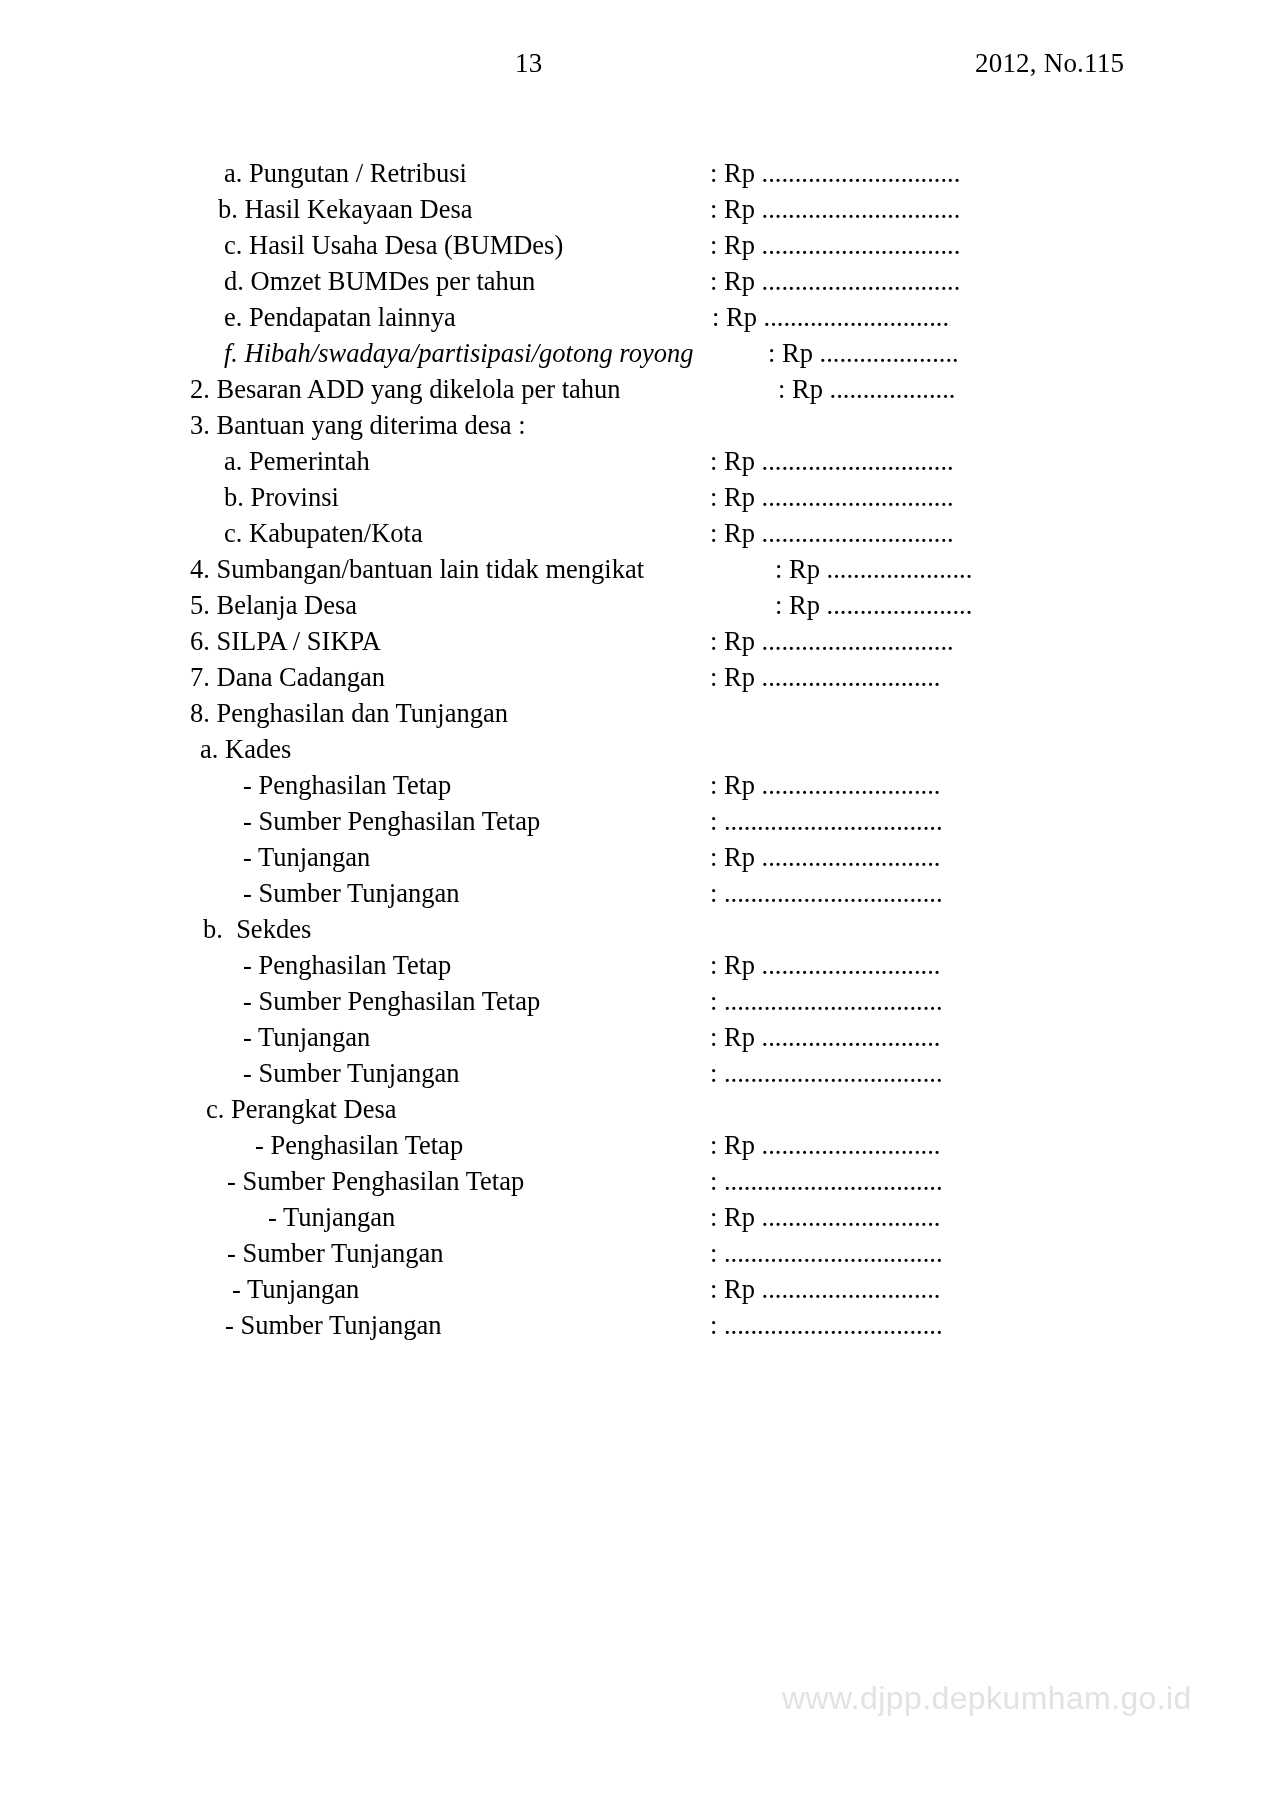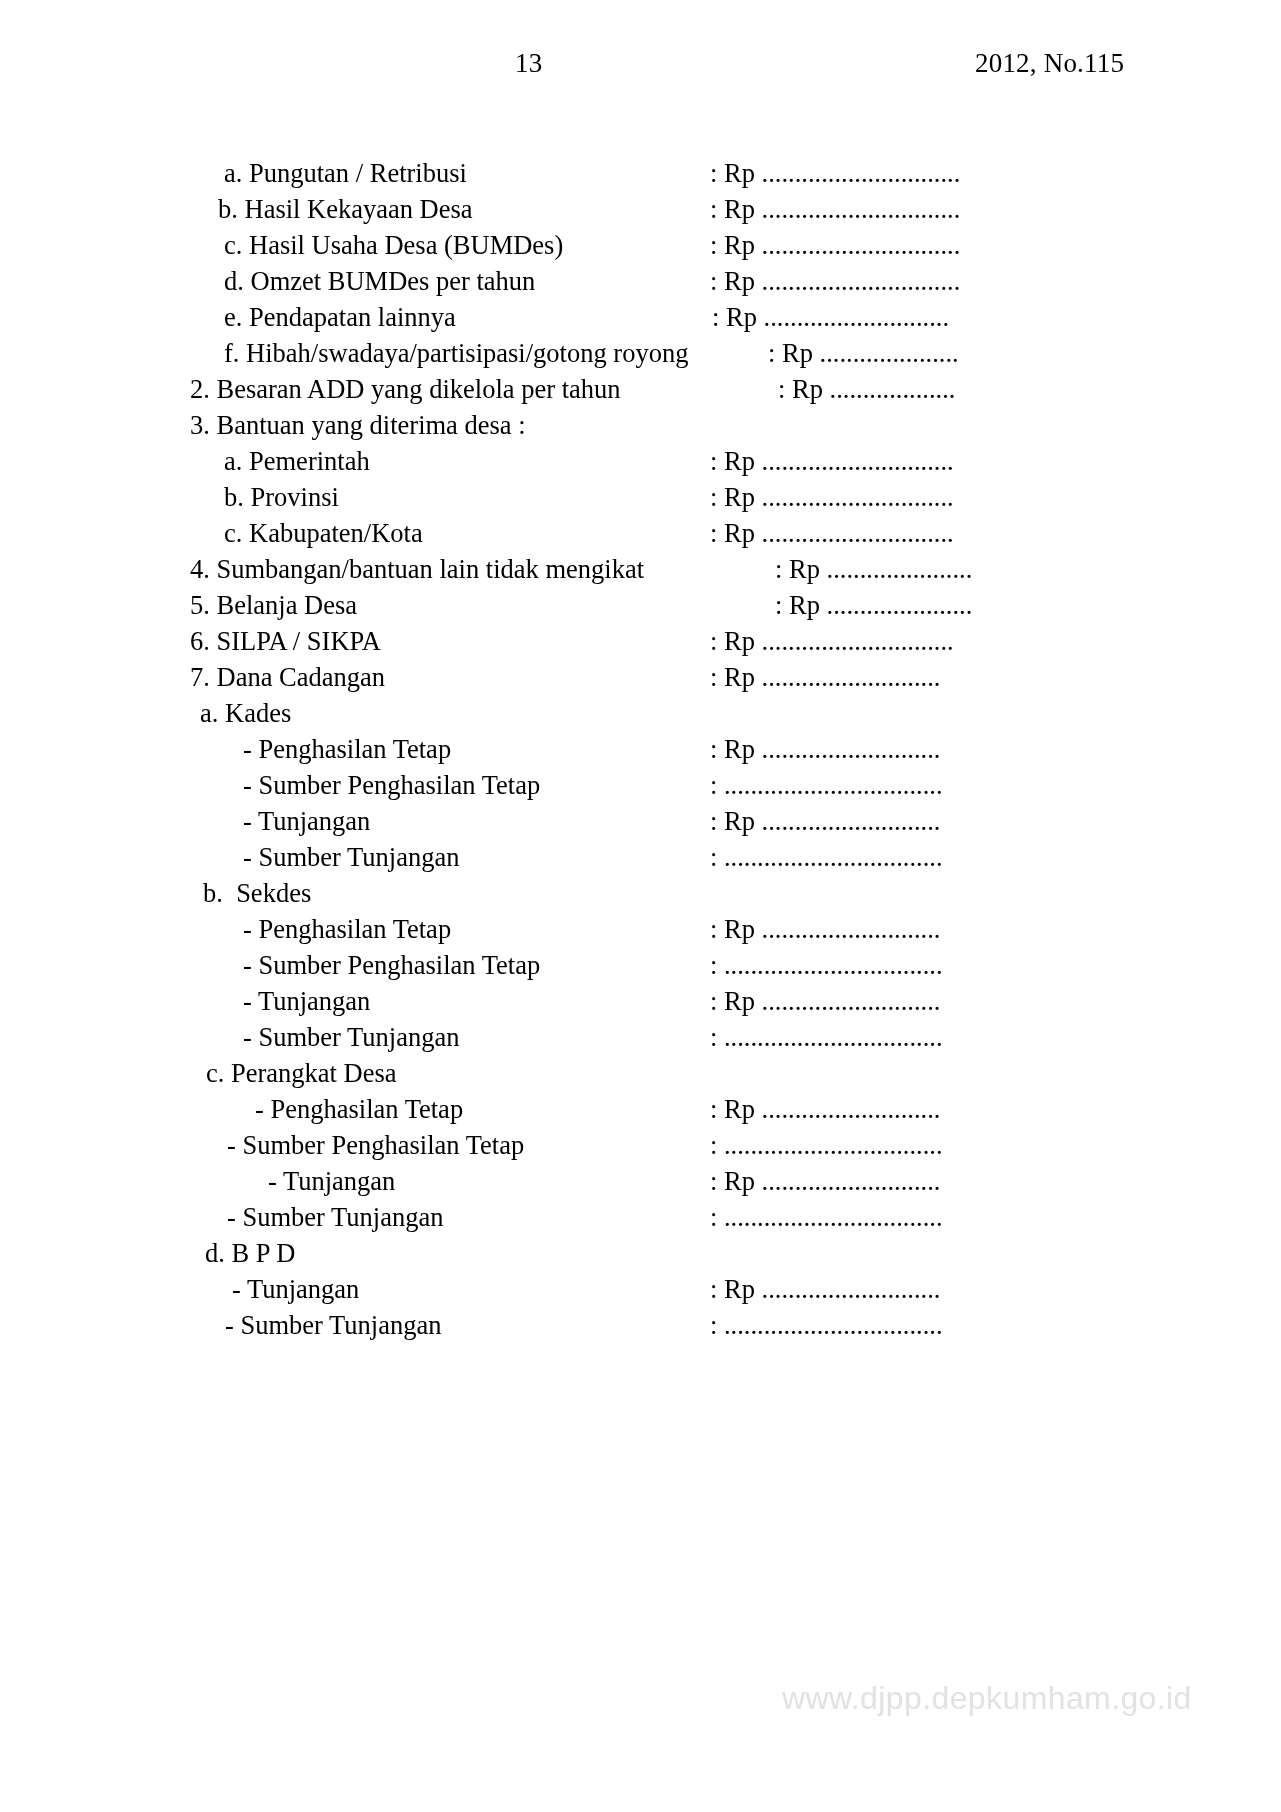--- a/index.html
+++ b/index.html
@@ -102,21 +102,21 @@
     </div>
     <div class="row">
       <span class="label" style="left: 224px;">d. Omzet BUMDes per tahun</span>
       <span class="value" style="left: 710px;">: Rp ..............................</span>
     </div>
     <div class="row">
       <span class="label" style="left: 224px;">e. Pendapatan lainnya</span>
       <span class="value" style="left: 712px;">: Rp ............................</span>
     </div>
     <div class="row">
-      <span class="label" style="left: 224px;">f. Hibah/swadaya/partisipasi/gotong royong</span>
+      <span class="label" style="left: 224px; font-style: italic;">f. Hibah/swadaya/partisipasi/gotong royong</span>
       <span class="value" style="left: 768px;">: Rp .....................</span>
     </div>
     <div class="row">
       <span class="label" style="left: 190px;">2. Besaran ADD yang dikelola per tahun</span>
       <span class="value" style="left: 778px;">: Rp ...................</span>
     </div>
     <div class="row">
       <span class="label" style="left: 190px;">3. Bantuan yang diterima desa :</span>
     </div>
     <div class="row">
@@ -141,20 +141,23 @@
     </div>
     <div class="row">
       <span class="label" style="left: 190px; text-align: right;">6. SILPA / SIKPA</span>
       <span class="value" style="left: 710px;">: Rp .............................</span>
     </div>
     <div class="row">
       <span class="label" style="left: 190px;">7. Dana Cadangan</span>
       <span class="value" style="left: 710px;">: Rp ...........................</span>
     </div>
     <div class="row">
+      <span class="label" style="left: 190px;">8. Penghasilan dan Tunjangan</span>
+    </div>
+    <div class="row">
       <span class="label" style="left: 200px;">a. Kades</span>
     </div>
     <div class="row">
       <span class="label" style="left: 243px;">- Penghasilan Tetap</span>
       <span class="value" style="left: 710px;">: Rp ...........................</span>
     </div>
     <div class="row">
       <span class="label" style="left: 243px;">- Sumber Penghasilan Tetap</span>
       <span class="value" style="left: 710px;">: .................................</span>
     </div>
@@ -198,23 +201,20 @@
     </div>
     <div class="row">
       <span class="label" style="left: 268px;">- Tunjangan</span>
       <span class="value" style="left: 710px;">: Rp ...........................</span>
     </div>
     <div class="row">
       <span class="label" style="left: 227px;">- Sumber Tunjangan</span>
       <span class="value" style="left: 710px;">: .................................</span>
     </div>
     <div class="row">
-      <span class="label" style="left: 205px;">d. B P D</span>
-    </div>
-    <div class="row">
       <span class="label" style="left: 232px;">- Tunjangan</span>
       <span class="value" style="left: 710px;">: Rp ...........................</span>
     </div>
     <div class="row">
       <span class="label" style="left: 225px;">- Sumber Tunjangan</span>
       <span class="value" style="left: 710px;">: .................................</span>
     </div>
   </div>
 
 <div class="watermark">www.djpp.depkumham.go.id</div>

